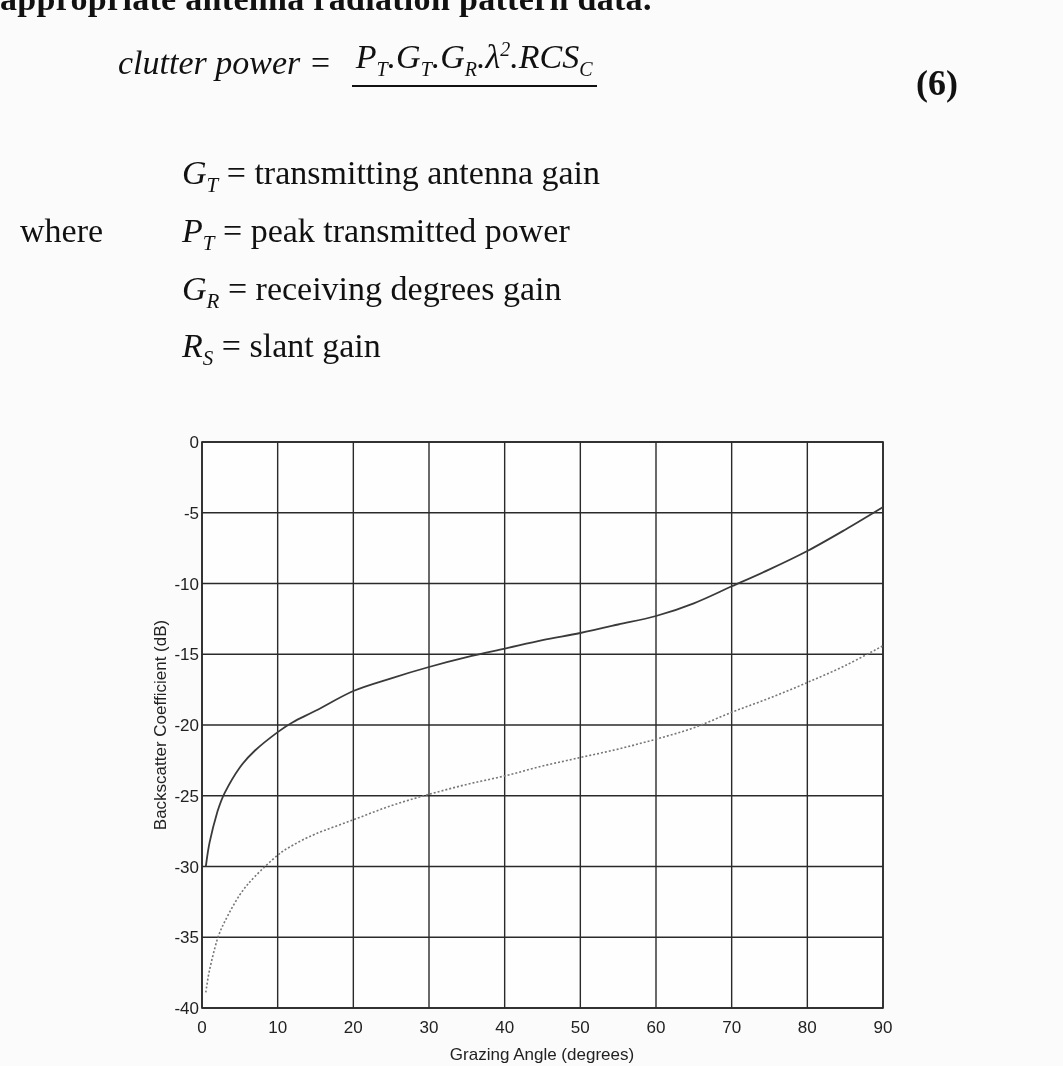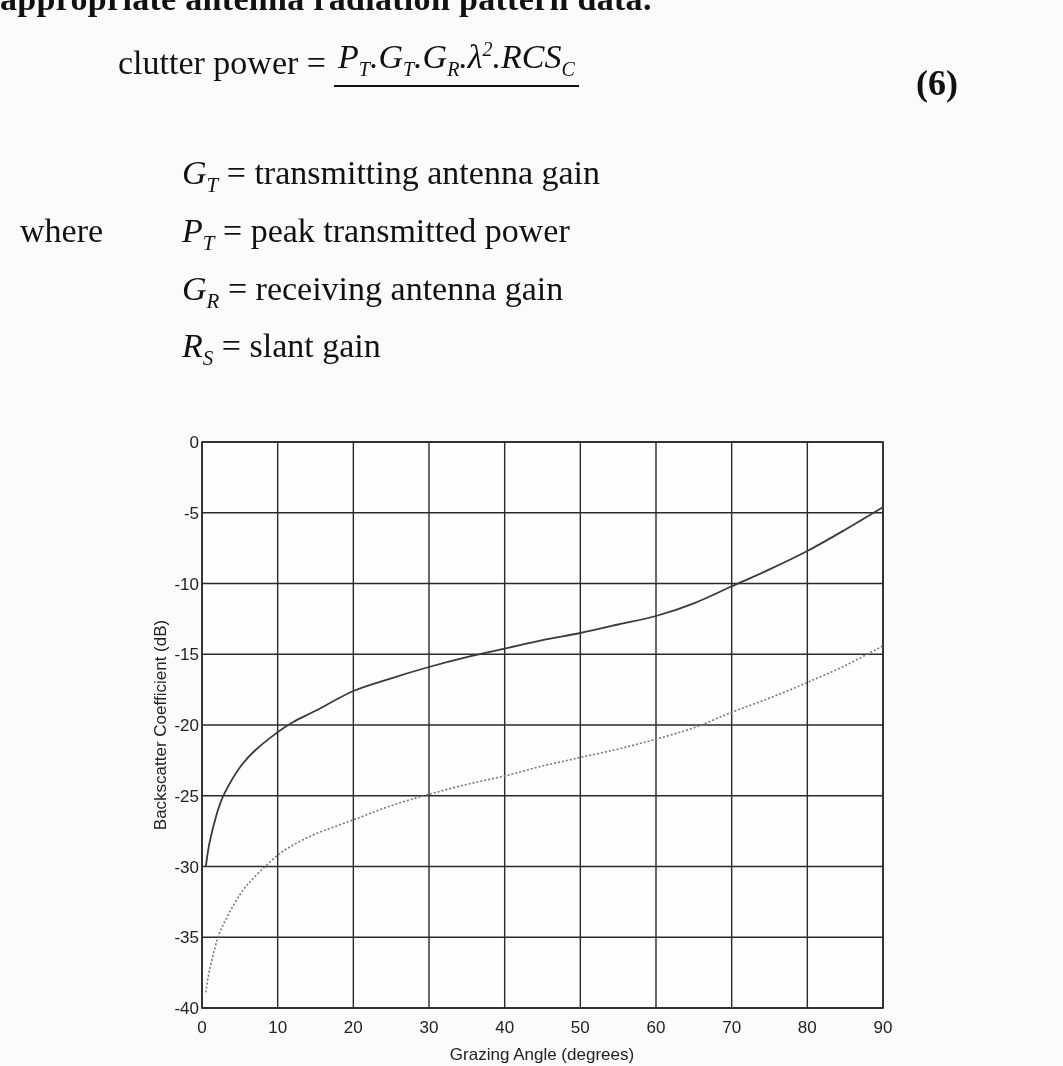--- a/index.html
+++ b/index.html
@@ -1,19 +1,19 @@
 <!DOCTYPE html>
 <html><head>
 <meta charset="utf-8">
 <style>
   html,body{margin:0;padding:0;background:#fbfbfb;}
   body{width:1063px;height:1066px;position:relative;overflow:hidden;font-family:"Liberation Serif","DejaVu Serif",serif;color:#111;}
   .topline{position:absolute;left:0;top:-20px;font-size:34px;font-weight:bold;white-space:nowrap;letter-spacing:0.3px;}
   .eq{position:absolute;left:118px;top:38px;display:flex;align-items:center;}
-  .eq .lhs{font-size:34px;margin-right:8px;}
+  .eq .lhs{font-size:34px;font-style:italic;margin-right:20px;}
   .eq .frac{display:inline-flex;flex-direction:column;align-items:center;gap:23px;}
   .eq .num{font-size:34px;font-style:italic;padding:0 4px 4px 4px;border-bottom:2px solid #111;white-space:nowrap;}
   .eq .den{font-size:34px;font-style:italic;padding-top:2px;white-space:nowrap;}
   .eq sub,.eq sup{font-size:20px;}
   .eqnum{position:absolute;left:916px;top:62px;font-size:36px;font-weight:bold;}
   .defs{position:absolute;left:20px;top:150px;font-size:34px;line-height:45px;}
   .defrow{display:flex;}
   .where{width:162px;}
   .defs i sub{font-size:21px;}
   svg text{font-family:"Liberation Sans","DejaVu Sans",sans-serif;}
@@ -37,21 +37,21 @@
   <div class="defrow">
     <span class="where"></span>
     <span><i>G</i><i><sub>T</sub></i><span> = transmitting antenna gain</span></span>
   </div>
   <div class="defrow">
     <span class="where">where</span>
     <span><i>P</i><i><sub>T</sub></i><span> = peak transmitted power</span></span>
   </div>
   <div class="defrow">
     <span class="where"></span>
-    <span><i>G</i><i><sub>R</sub></i><span> = receiving antenna gain</span></span>
+    <span><i>G</i><i><sub>R</sub></i><span> = receiving degrees gain</span></span>
   </div>
   <div class="defrow">
     <span class="where"></span>
     <span><i>R</i><i><sub>S</sub></i><span> = slant gain</span></span>
   </div>
 </div>
 
 <svg id="chart" width="1063" height="1066" style="position:absolute;left:0;top:0;pointer-events:none;">
   <g id="grid">
       <rect x="202" y="442" width="681" height="566" fill="#fefefe" stroke="#222" stroke-width="1.6"></rect>

